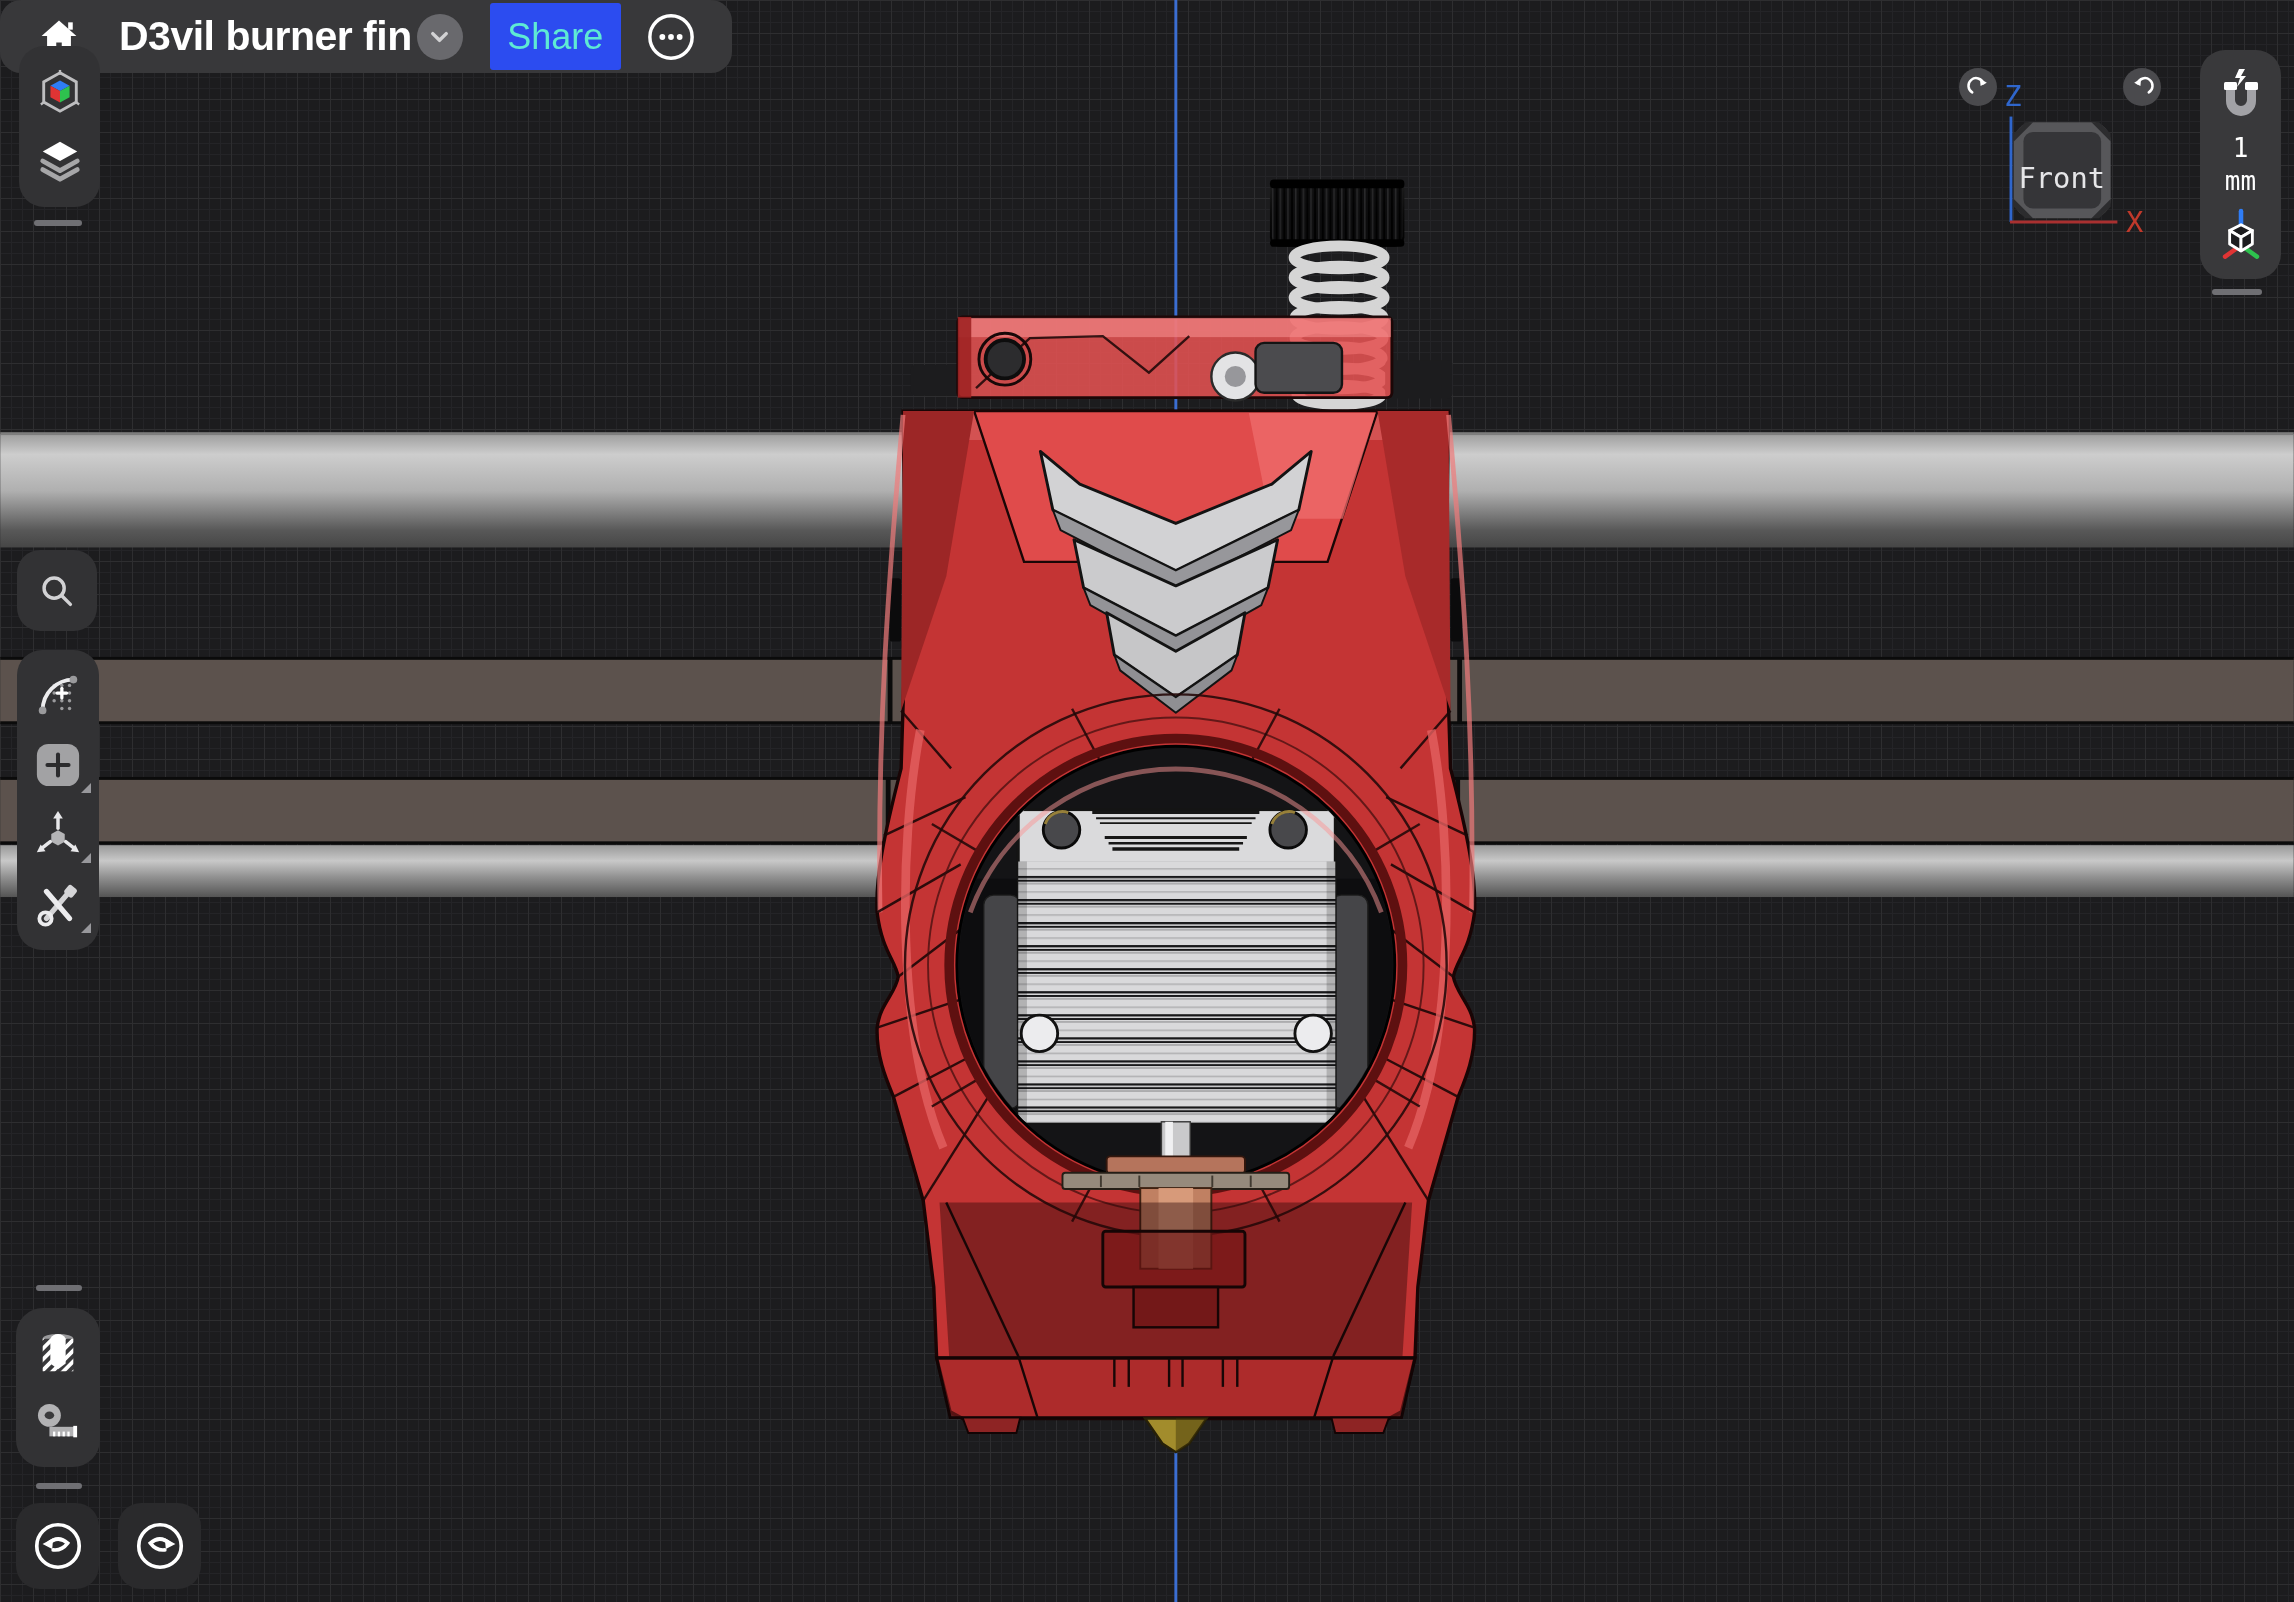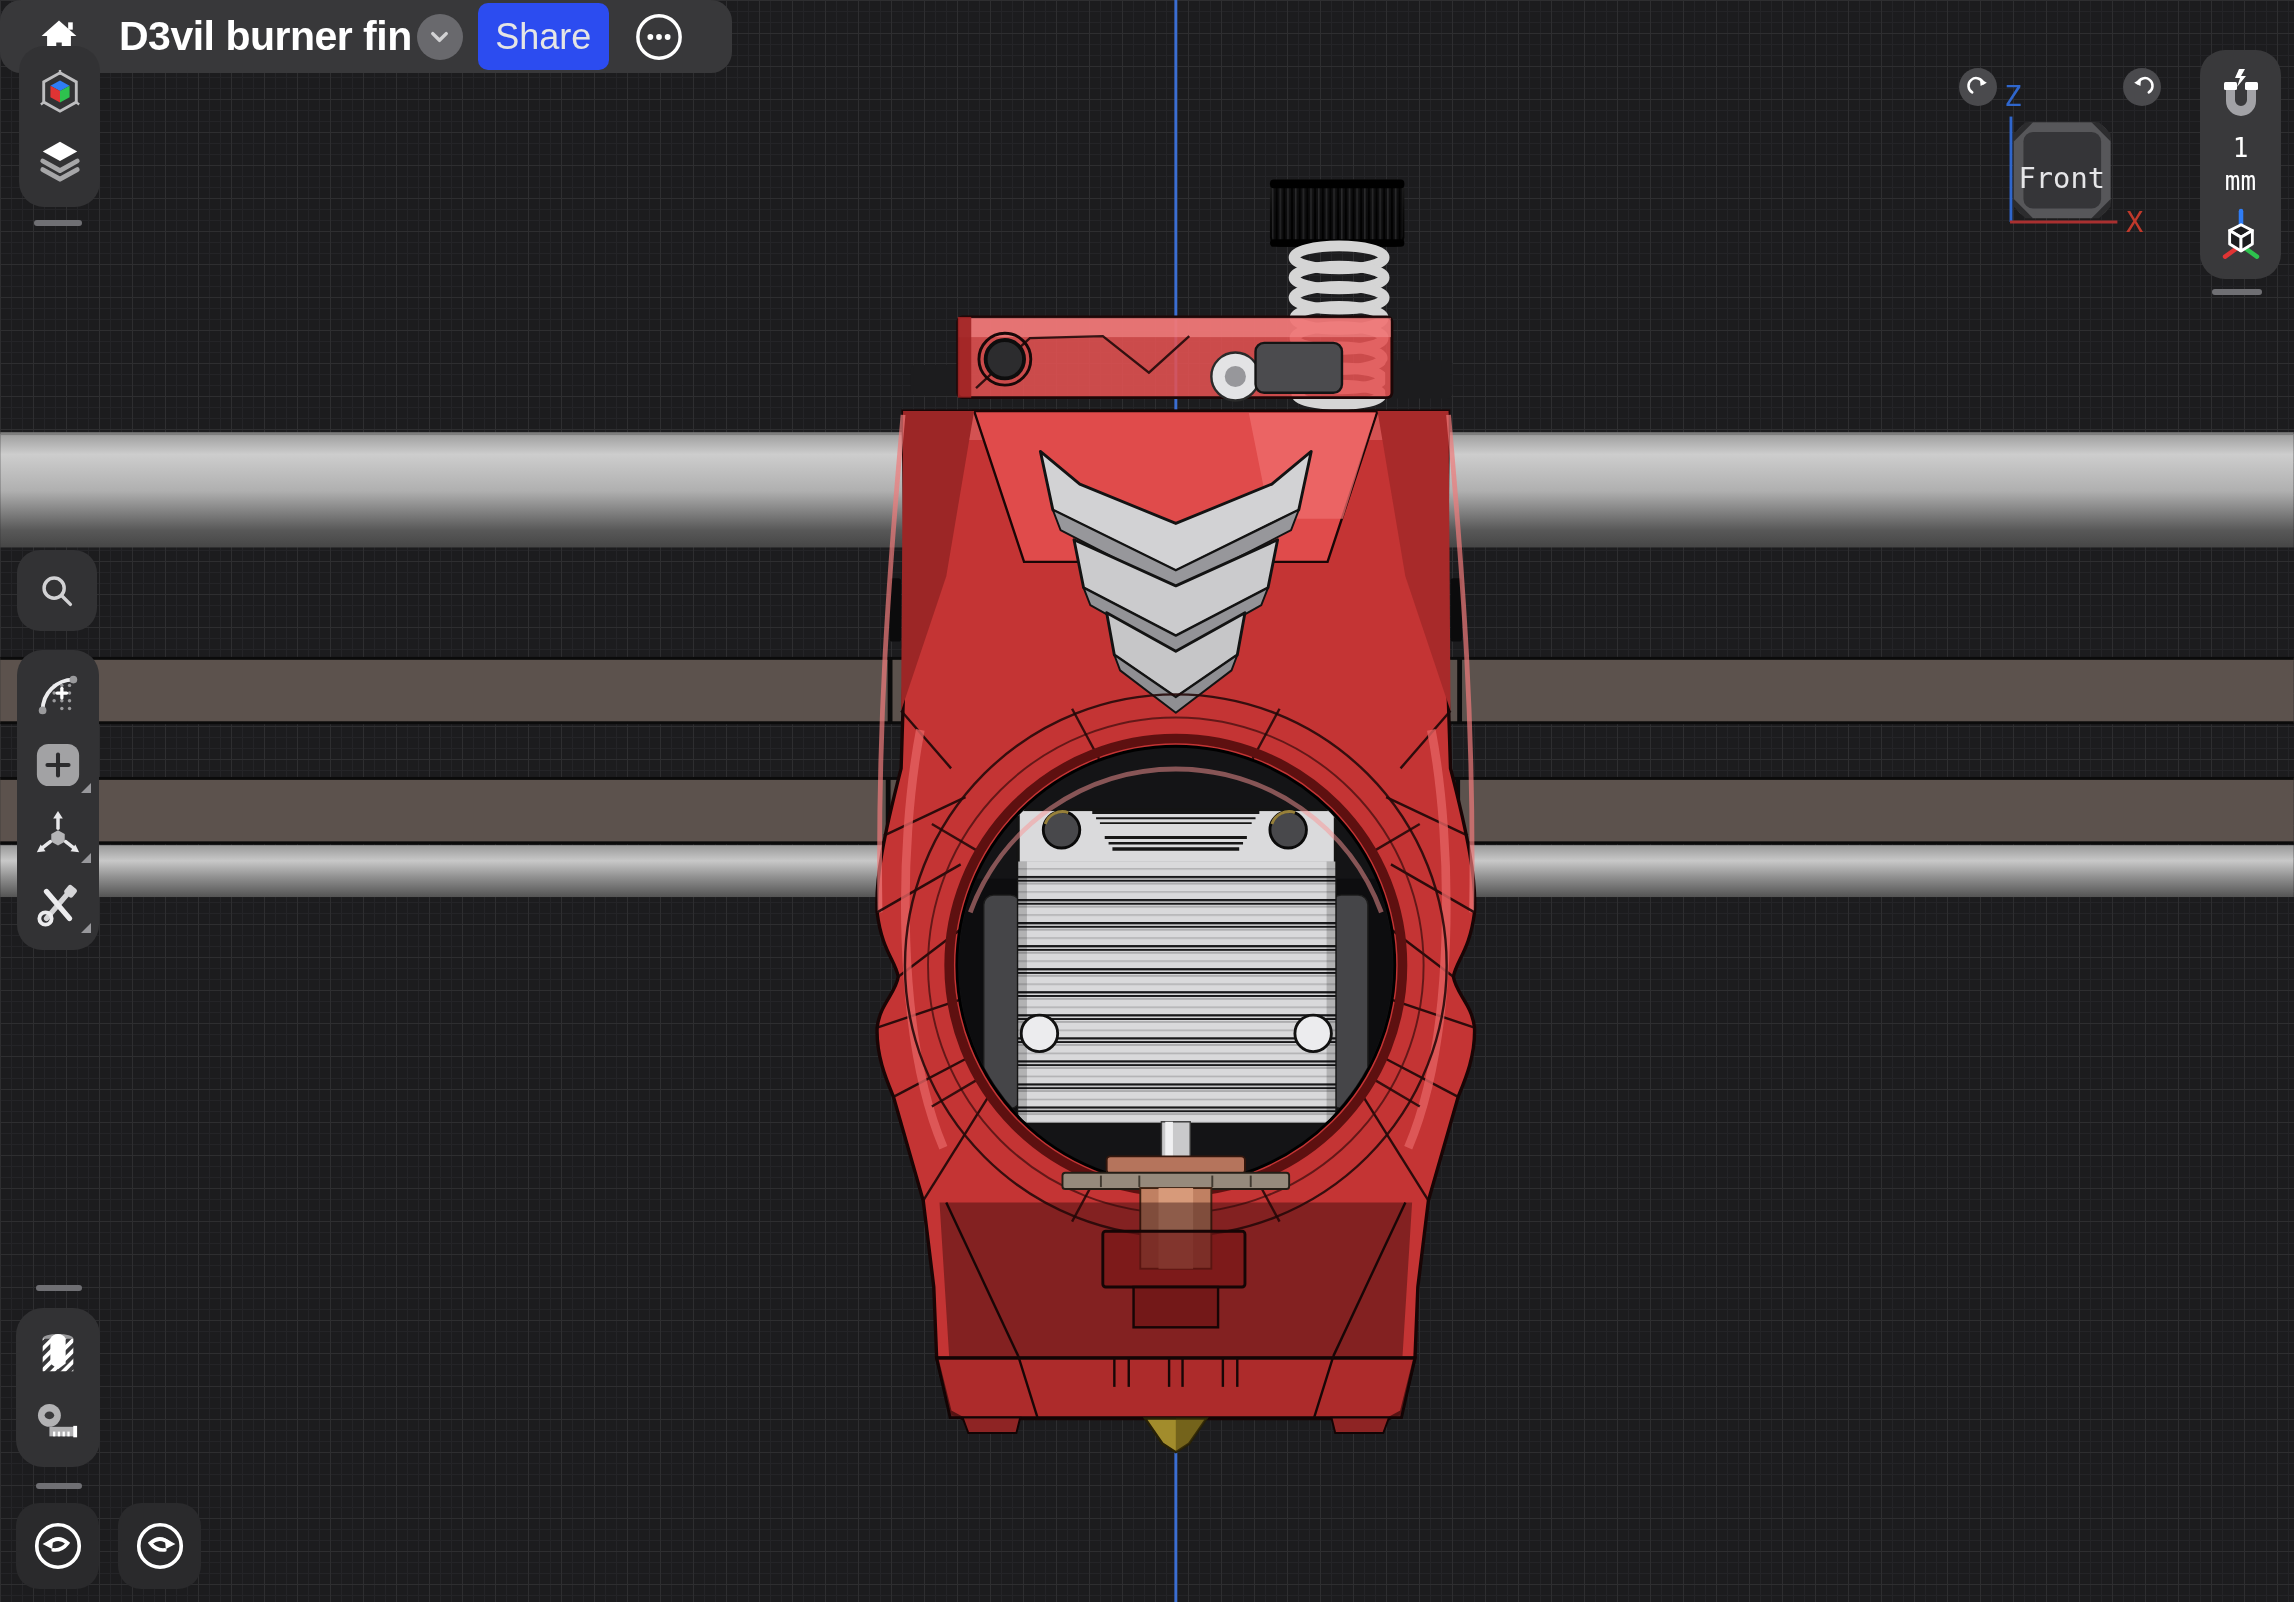--- a/index.html
+++ b/index.html
@@ -18,22 +18,22 @@
   #scene{position:absolute;left:0;top:0;z-index:1;}
   .panel{position:absolute;background:#323234;border-radius:25px;z-index:10;}
   .handle{position:absolute;height:5.8px;border-radius:2.9px;background:#6f6f73;z-index:10;}
   .iconbtn{display:flex;align-items:center;justify-content:center;}
   
   #topbar{left:772px;top:50px;width:732px;height:73px;background:#38383a;border-radius:21px;
     display:flex;align-items:center;z-index:10;}
   #topbar .home{margin-left:37px;}
   #title{margin-left:38px;width:294px;color:#fff;font-size:41px;font-weight:600;letter-spacing:-0.5px;white-space:nowrap;overflow:hidden;}
   #title-dd{width:46px;height:46px;border-radius:50%;background:#69696d;display:flex;align-items:center;justify-content:center;margin-left:3.8px;}
-  #share-btn{margin-left:15px;width:131px;height:67px;border:none;border-radius:10px;background:#2c4cf0;
-    color:#e5e5e5;font-size:36px;font-weight:500;font-family:"Liberation Sans",sans-serif;display:flex;align-items:center;justify-content:center;}
+  #share-btn{margin-left:27px;width:131px;height:67px;border:none;border-radius:3px;background:#2c4cf0;
+    color:#5eead4;font-size:36px;font-weight:500;font-family:"Liberation Sans",sans-serif;display:flex;align-items:center;justify-content:center;}
   #more-btn{margin-left:23px;width:54px;height:54px;display:flex;align-items:center;justify-content:center;}
   
   #project-rail{left:19px;top:46px;width:81px;height:161px;display:flex;flex-direction:column;align-items:center;justify-content:space-evenly;}
   
   .circbtn{position:absolute;width:38px;height:38px;border-radius:50%;background:#4a4a4d;z-index:10;
     display:flex;align-items:center;justify-content:center;}
   
   #snap-panel{left:2200px;top:50px;width:81px;height:229px;background:#39393b;display:flex;flex-direction:column;align-items:center;justify-content:space-between;padding:17.3px 0;box-sizing:border-box;}
   #grid-size{color:#fff;font-size:26px;line-height:1.25;text-align:center;font-family:"DejaVu Sans Mono",monospace;}
   

